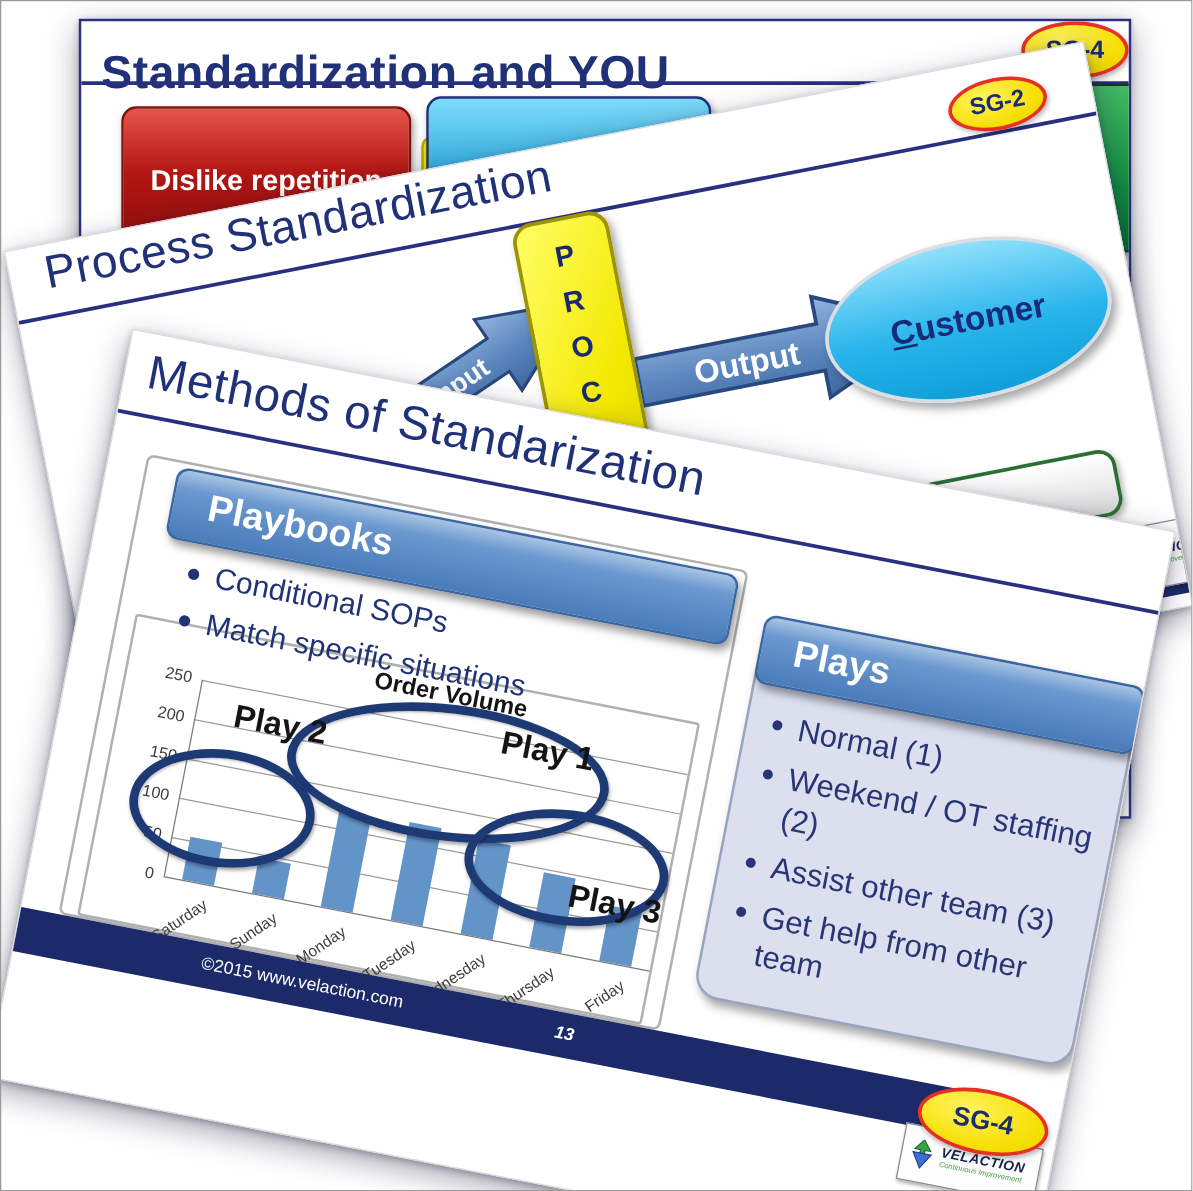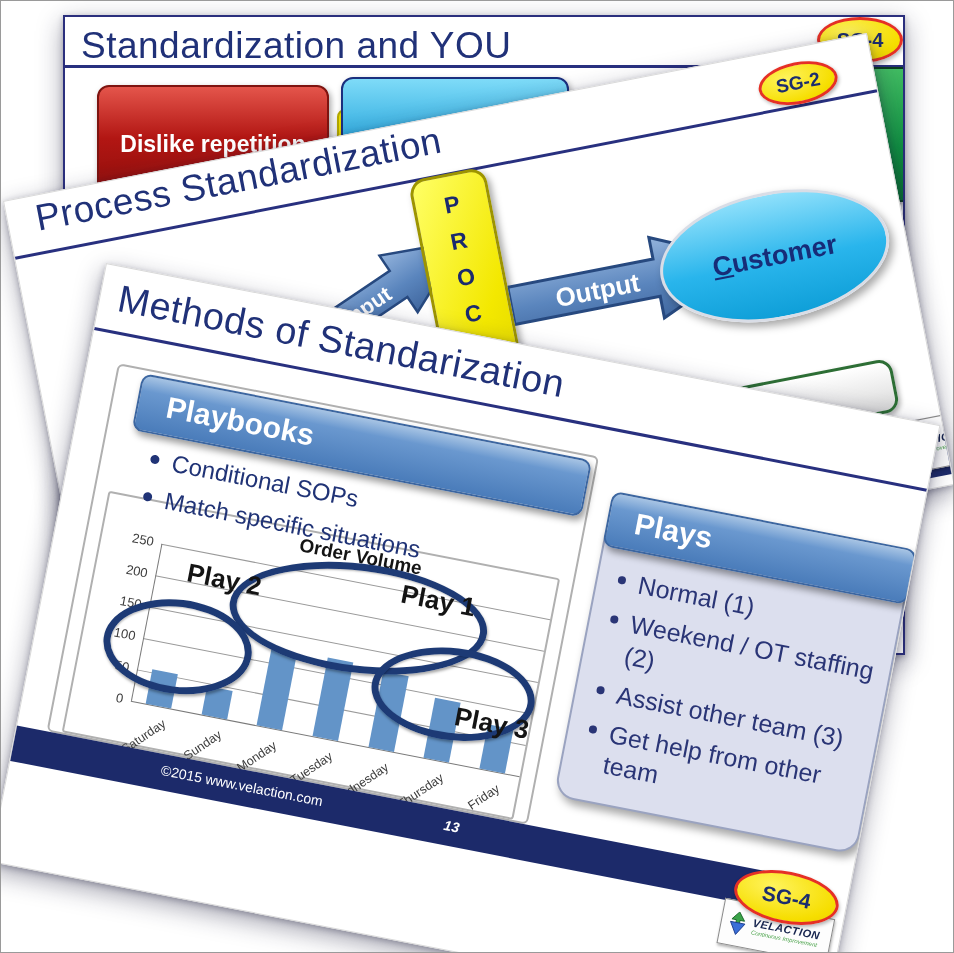--- a/index.html
+++ b/index.html
@@ -7,21 +7,21 @@
     position:relative;width:954px;height:953px;background:#ffffff;
     overflow:hidden;border:1px solid #9a9a9a;box-sizing:border-box;
     font-family:"Liberation Sans", sans-serif;
   }
   .slide{position:absolute;background:#fff;overflow:hidden;
     box-shadow:0 8px 24px rgba(30,30,60,0.40), 0 2px 6px rgba(30,30,60,0.30);}
   
   .slide-back{left:62px;top:14px;width:842px;height:640px;z-index:1;
     border:2px solid #2b2f7d;box-sizing:border-box;}
   .sl-title{position:absolute;color:#203178;white-space:nowrap;}
-  .back-title{left:16px;top:8px;font-size:37px;font-weight:400;letter-spacing:0.5px;}
+  .back-title{left:16px;top:20px;font-size:37px;font-weight:700;letter-spacing:0.5px;}
   .title-rule{position:absolute;left:0;right:0;height:3px;background:#28307f;}
   .back-rule{top:48px;}
   .color-box{position:absolute;border-radius:12px;box-sizing:border-box;
     box-shadow:2px 3px 6px rgba(0,0,0,0.35);}
   .box-red{left:32px;top:68px;width:232px;height:118px;
     background:linear-gradient(180deg,#e4554b 0%,#b21613 45%,#8a0e0b 100%);
     border:2px solid #7e1410;display:flex;align-items:center;justify-content:center;}
   .box-red span{color:#fff;font-weight:bold;font-size:23px;}
   .yellow-sliver{left:272px;top:92px;width:46px;height:72px;background:#f6e800;
     border:2px solid #b7ab00;border-radius:8px;}

